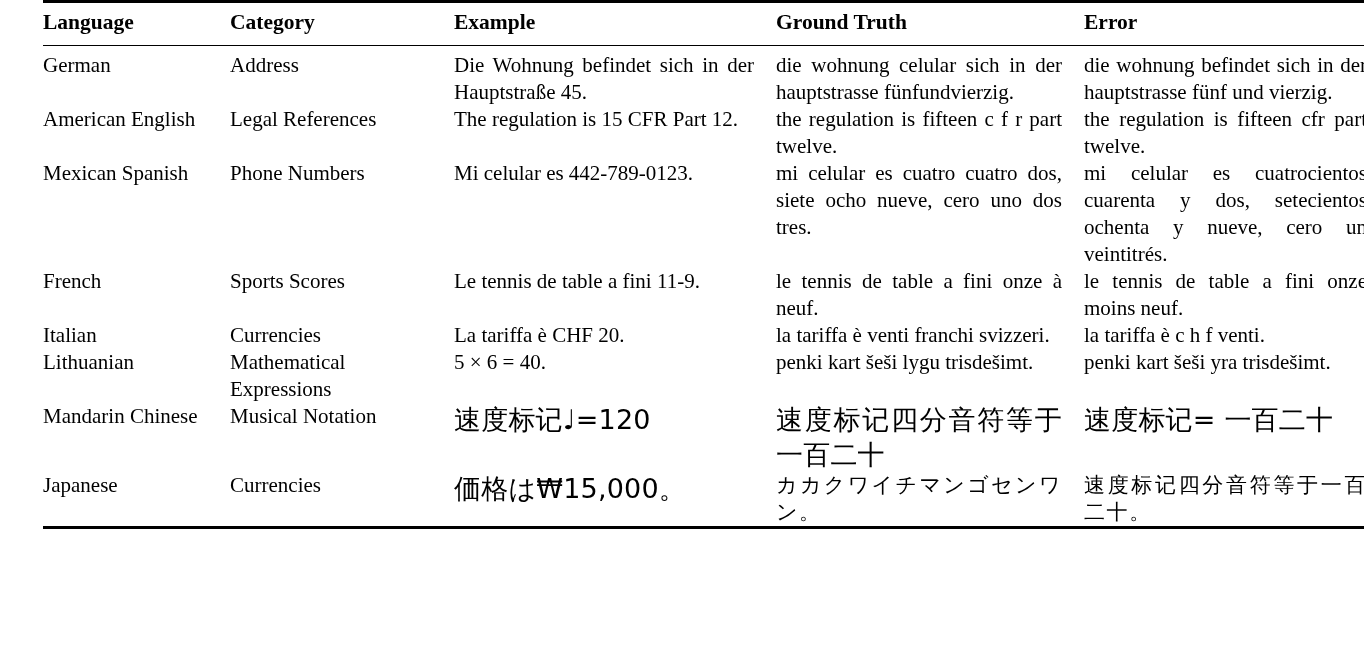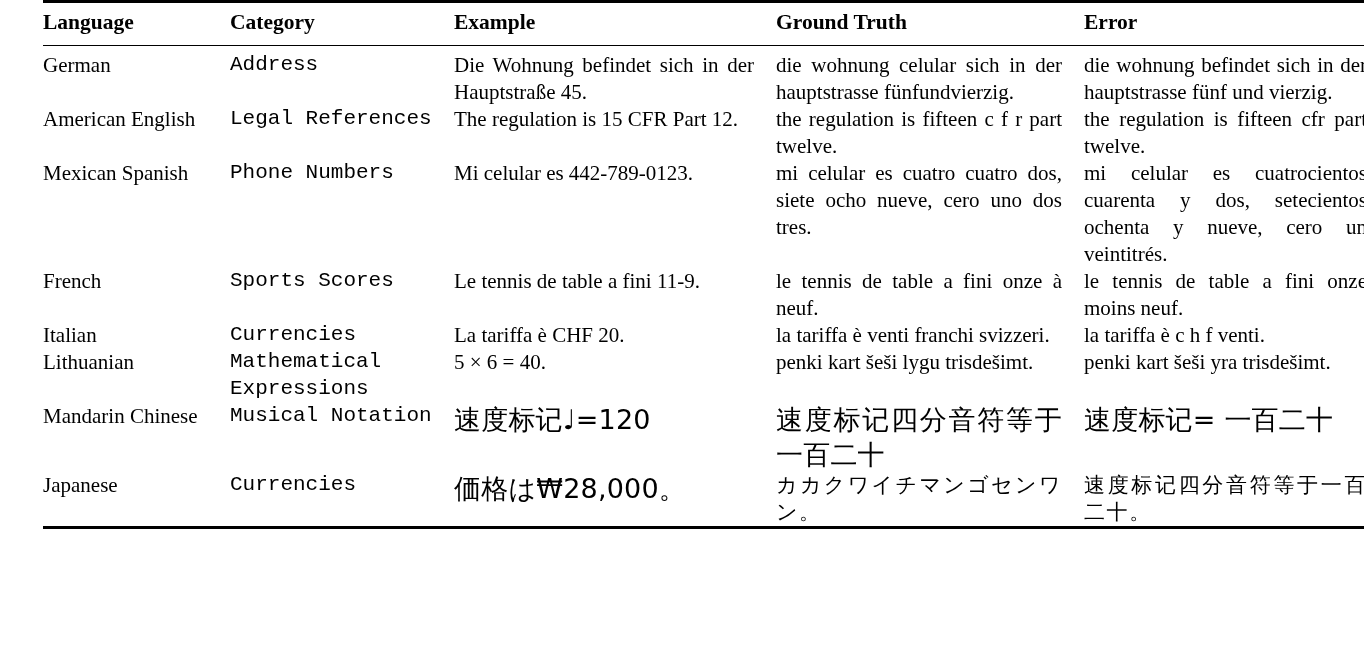--- a/index.html
+++ b/index.html
@@ -88,21 +88,21 @@
 
   .cell-inner {
     display: block;
     text-align: justify;
     text-justify: inter-word;
     hyphens: auto;
     -webkit-hyphens: auto;
   }
   
   td.col-lang .cell-inner { padding-right: 14px; }
-  td.col-cat  .cell-inner { padding-right: 16px; font-family: Liberation Mono, monospace; }
+  td.col-cat  .cell-inner { padding-right: 16px; }
   td.col-ex   .cell-inner { padding-right: 22px; }
   td.col-gt   .cell-inner { padding-right: 22px; }
   td.col-err  .cell-inner { padding-right: 6px; }
 
   .header-spacer { height: 10px; }
 
   
   tbody tr td { padding-bottom: 0px; }
 
   .cjk {
@@ -274,21 +274,21 @@
           </td>
         </tr>
         <tr>
           <td class="col-lang">
             <span class="cell-inner">Japanese</span>
           </td>
           <td class="col-cat">
             <span class="cell-inner">Currencies</span>
           </td>
           <td class="col-ex">
-            <span class="cell-inner cjk">価格は₩28,000。</span>
+            <span class="cell-inner cjk">価格は₩15,000。</span>
           </td>
           <td class="col-gt">
             <span class="cell-inner kana">カカクワイチマンゴセンワン。</span>
           </td>
           <td class="col-err">
             <span class="cell-inner kana">速度标记四分音符等于一百二十。</span>
           </td>
         </tr>
       </tbody>
   </table>

